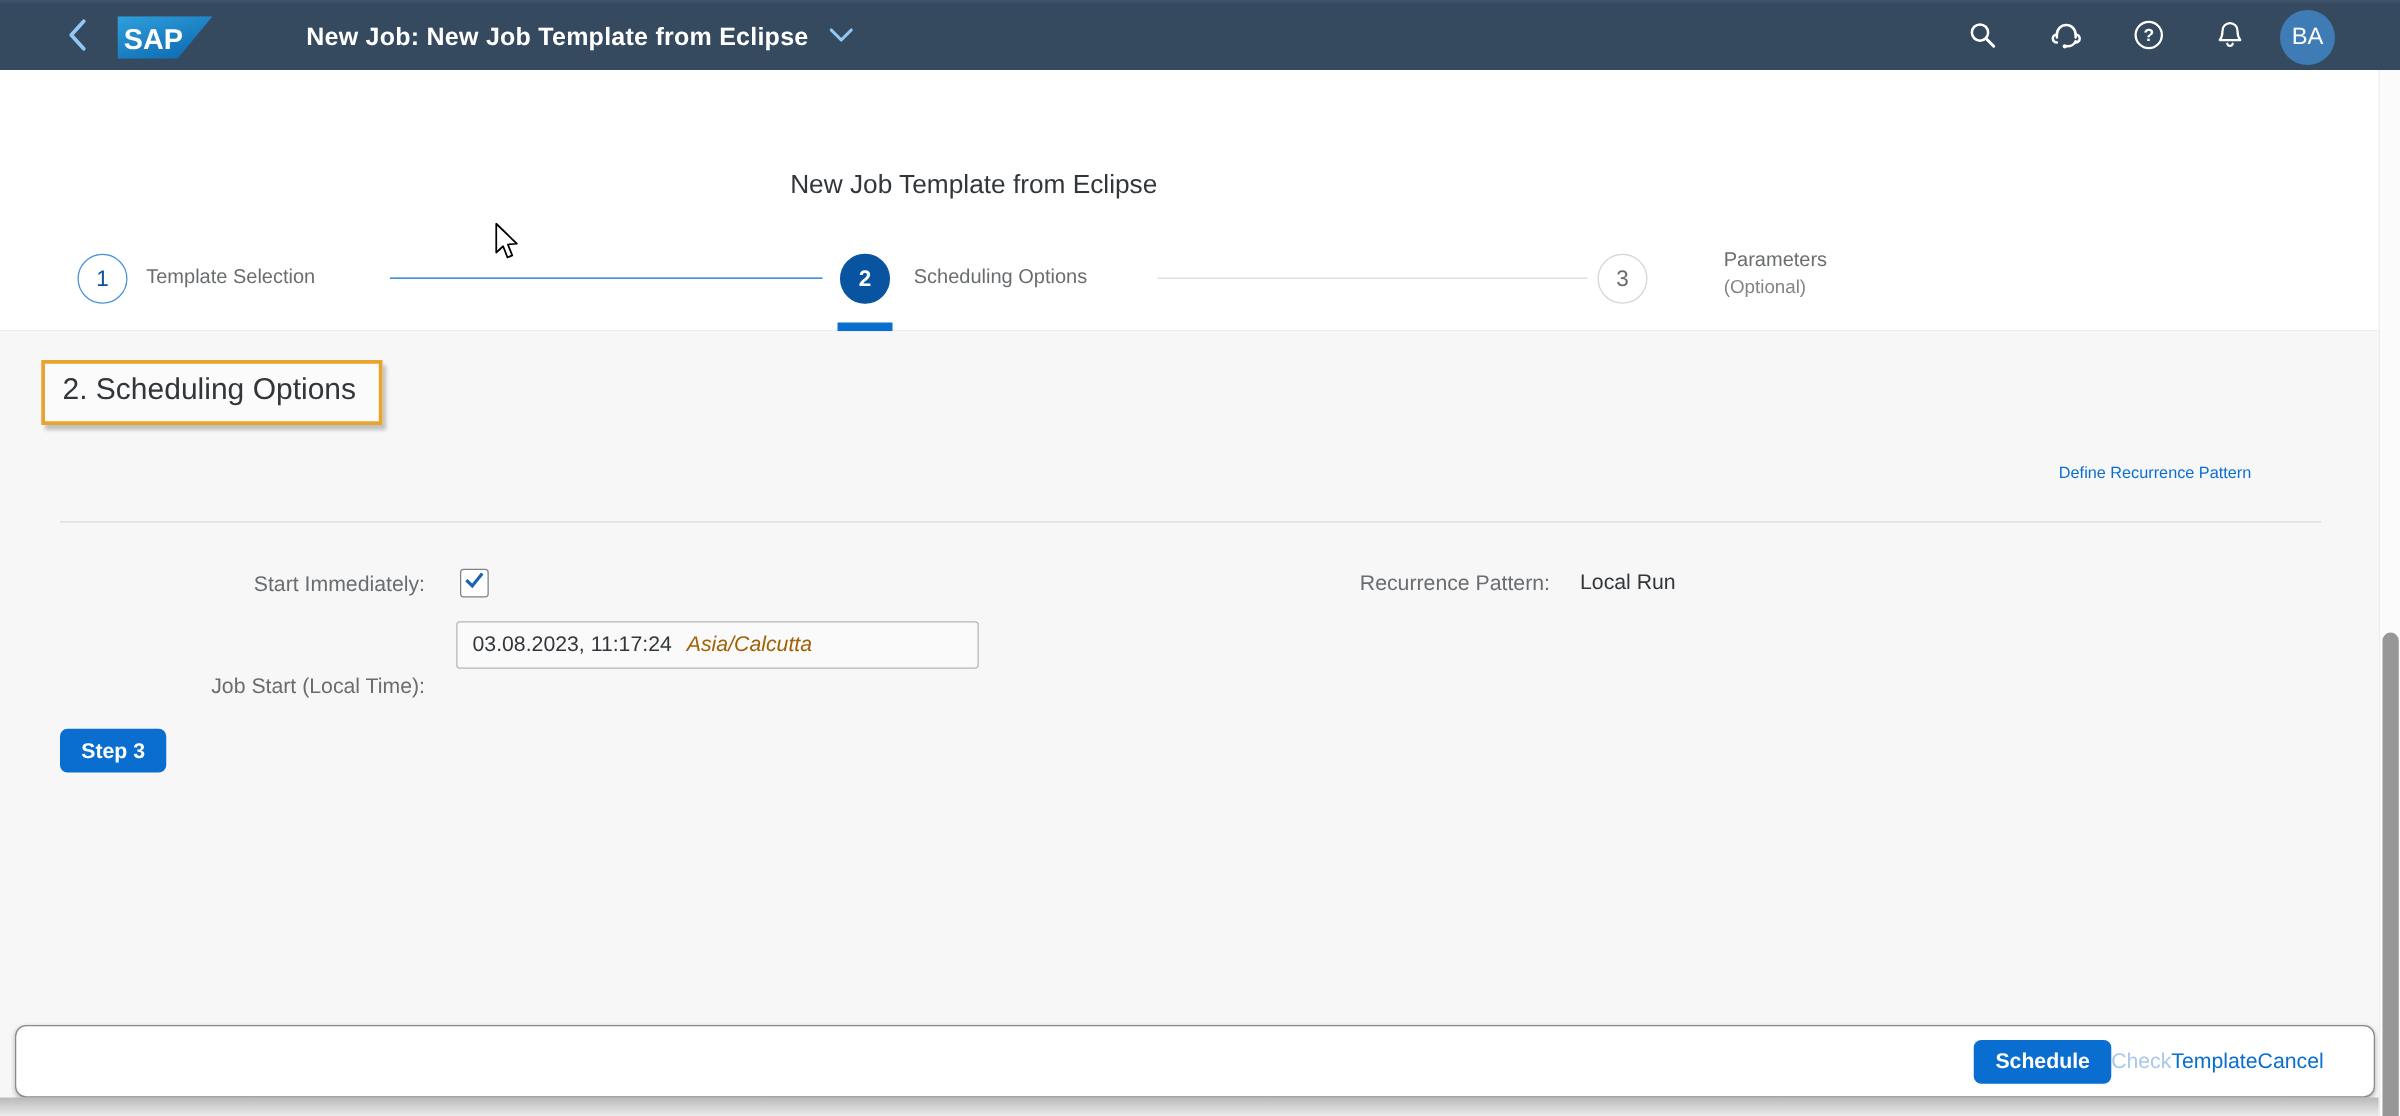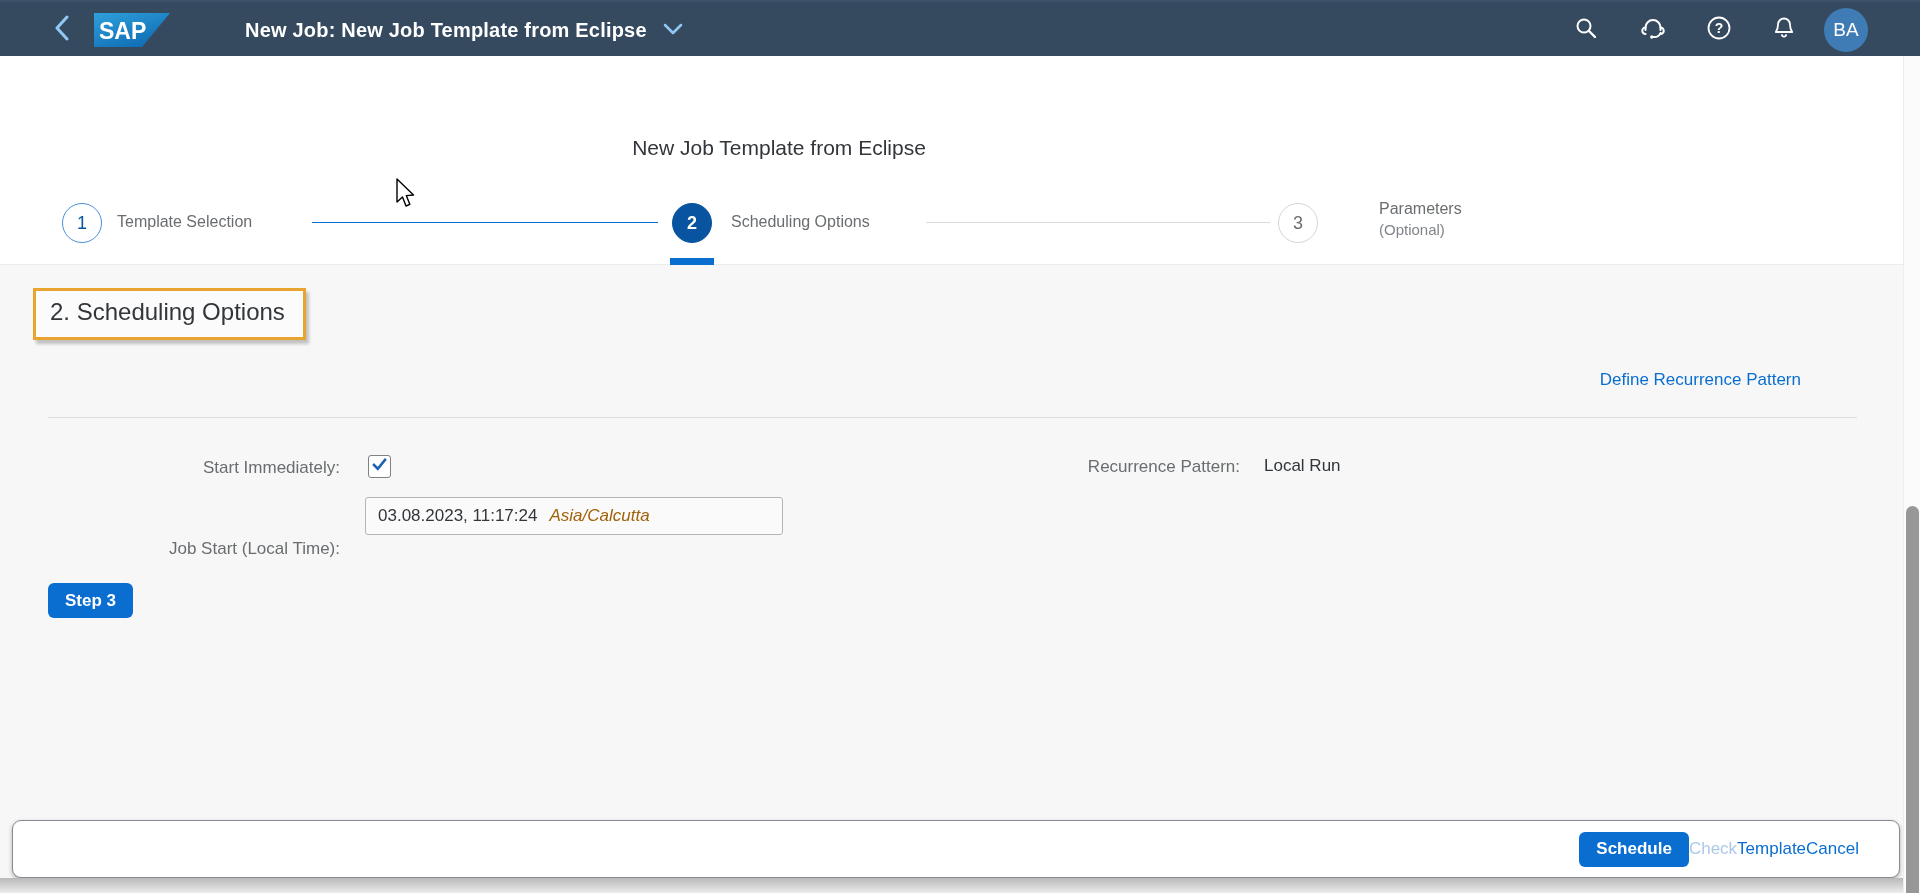--- a/index.html
+++ b/index.html
@@ -43,21 +43,21 @@
   .step-line { position: absolute; top: 166px; height: 1px; }
   .line-done { background: #0a6ed1; }
   .line-todo { background: #d9d9d9; }
   .active-indicator { position: absolute; left: 670px; top: 202px; width: 44px; height: 7px; background: #0a6ed1; }
 
   
   .content { position: absolute; left: 0; top: 265px; width: 1903px; height: 628px; background: #f7f7f7; }
   .section-heading-box { position: absolute; left: 33px; top: 23px; border: 3px solid #e9a32f;
     background: #fbfbfb; padding: 7px 18px 11px 14px; box-shadow: 3px 4px 3px rgba(0,0,0,0.22); }
   .section-heading { font-size: 24px; color: #32363a; }
-  .recurrence-link { position: absolute; right: 102px; top: 105px; font-size: 17px; color: #0a6ed1;
+  .recurrence-link { position: absolute; right: 102px; top: 105px; font-size: 13px; color: #0a6ed1;
     cursor: pointer; text-decoration: none; }
   .divider { position: absolute; left: 48px; top: 152px; width: 1809px; height: 1px; background: #dcdcdc; }
 
   .form-label { position: absolute; left: 40px; width: 300px; text-align: right; font-size: 17px; color: #6a6d70; }
   .checkbox { position: absolute; left: 368px; top: 190px; width: 23px; height: 23px; background: #ffffff;
     border: 1px solid #7d8287; border-radius: 3px; display: flex; align-items: center; justify-content: center;
     cursor: pointer; }
   .job-start-input { position: absolute; left: 365px; top: 232px; width: 418px; height: 38px;
     background: #fafafa; border: 1px solid #b5b5b5; border-radius: 3px; display: flex; align-items: center;
     padding: 0 12px; cursor: text; }

